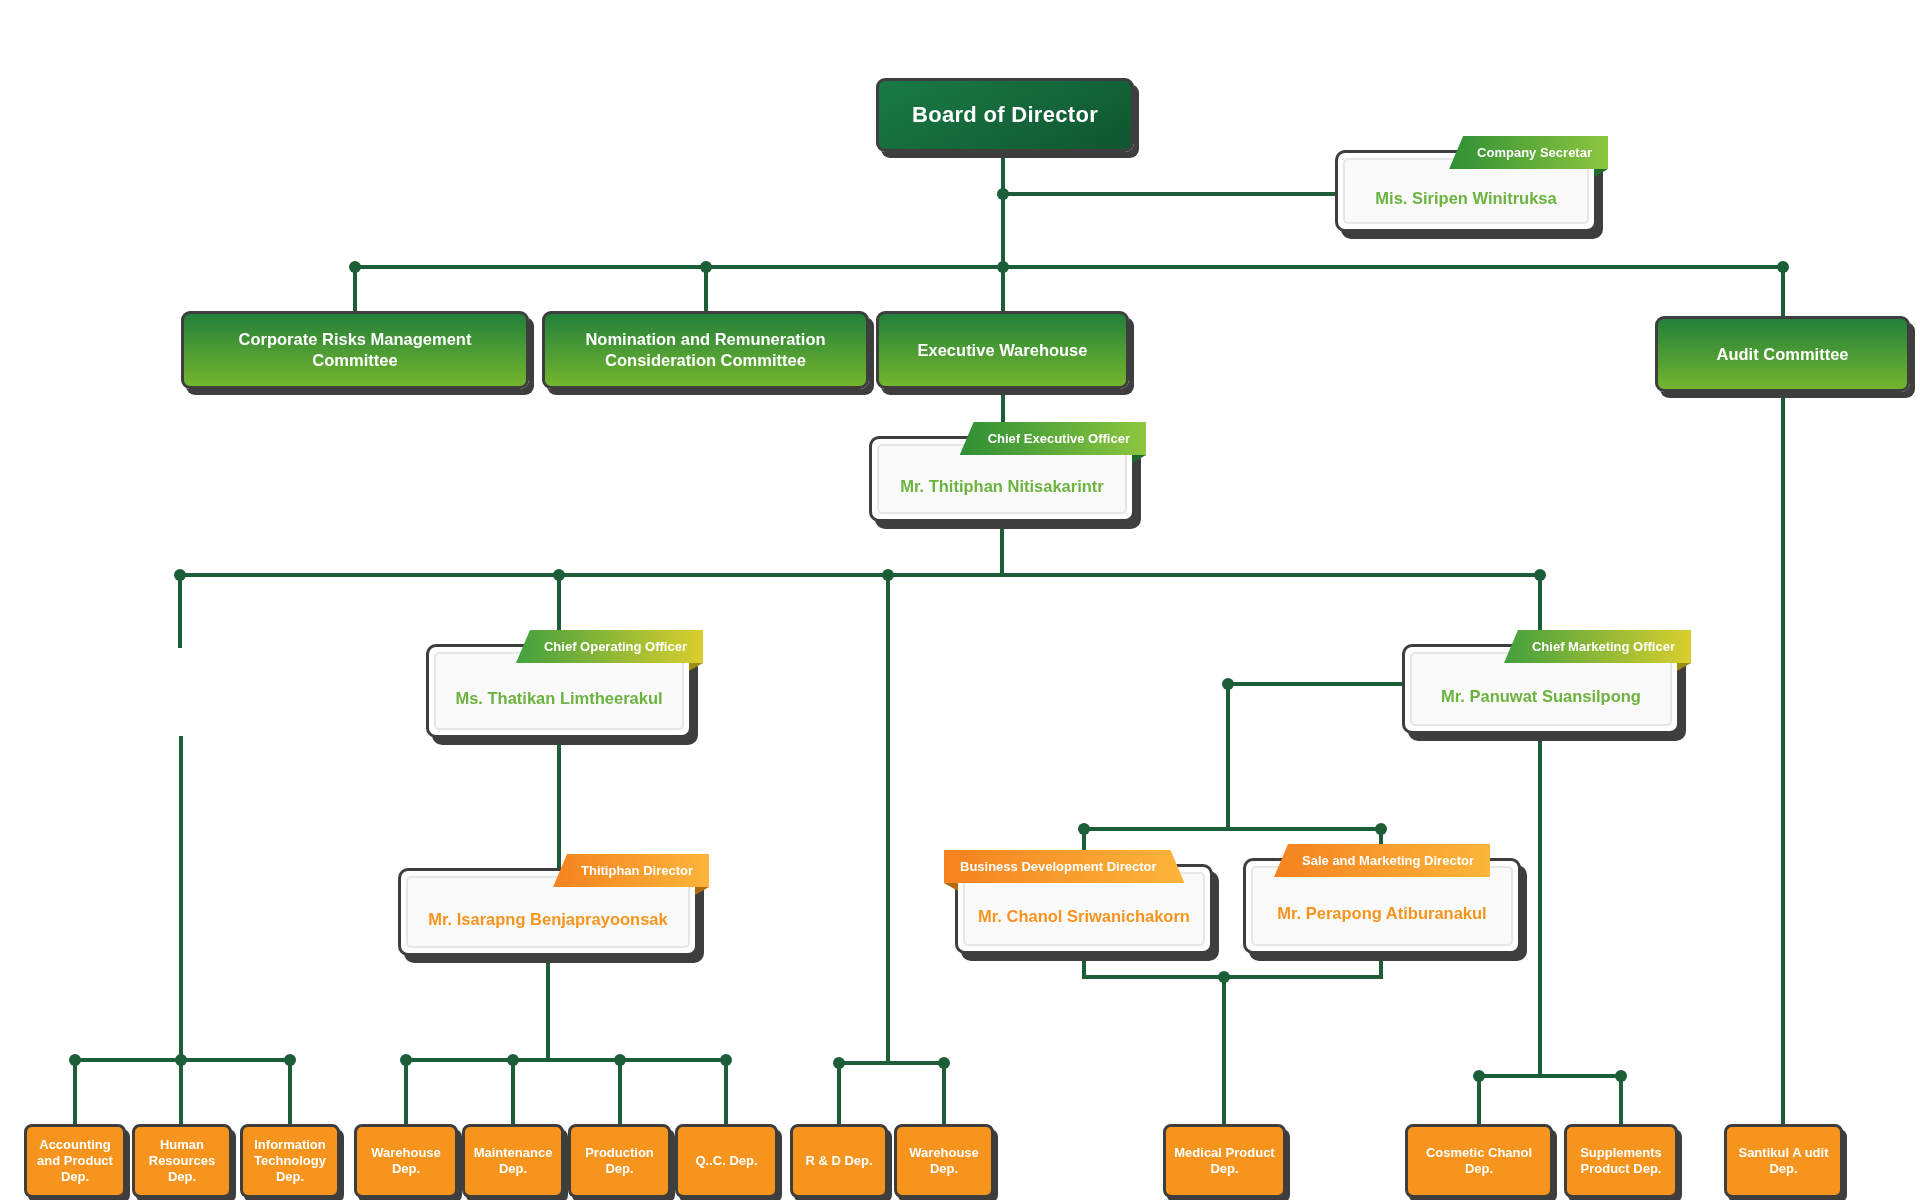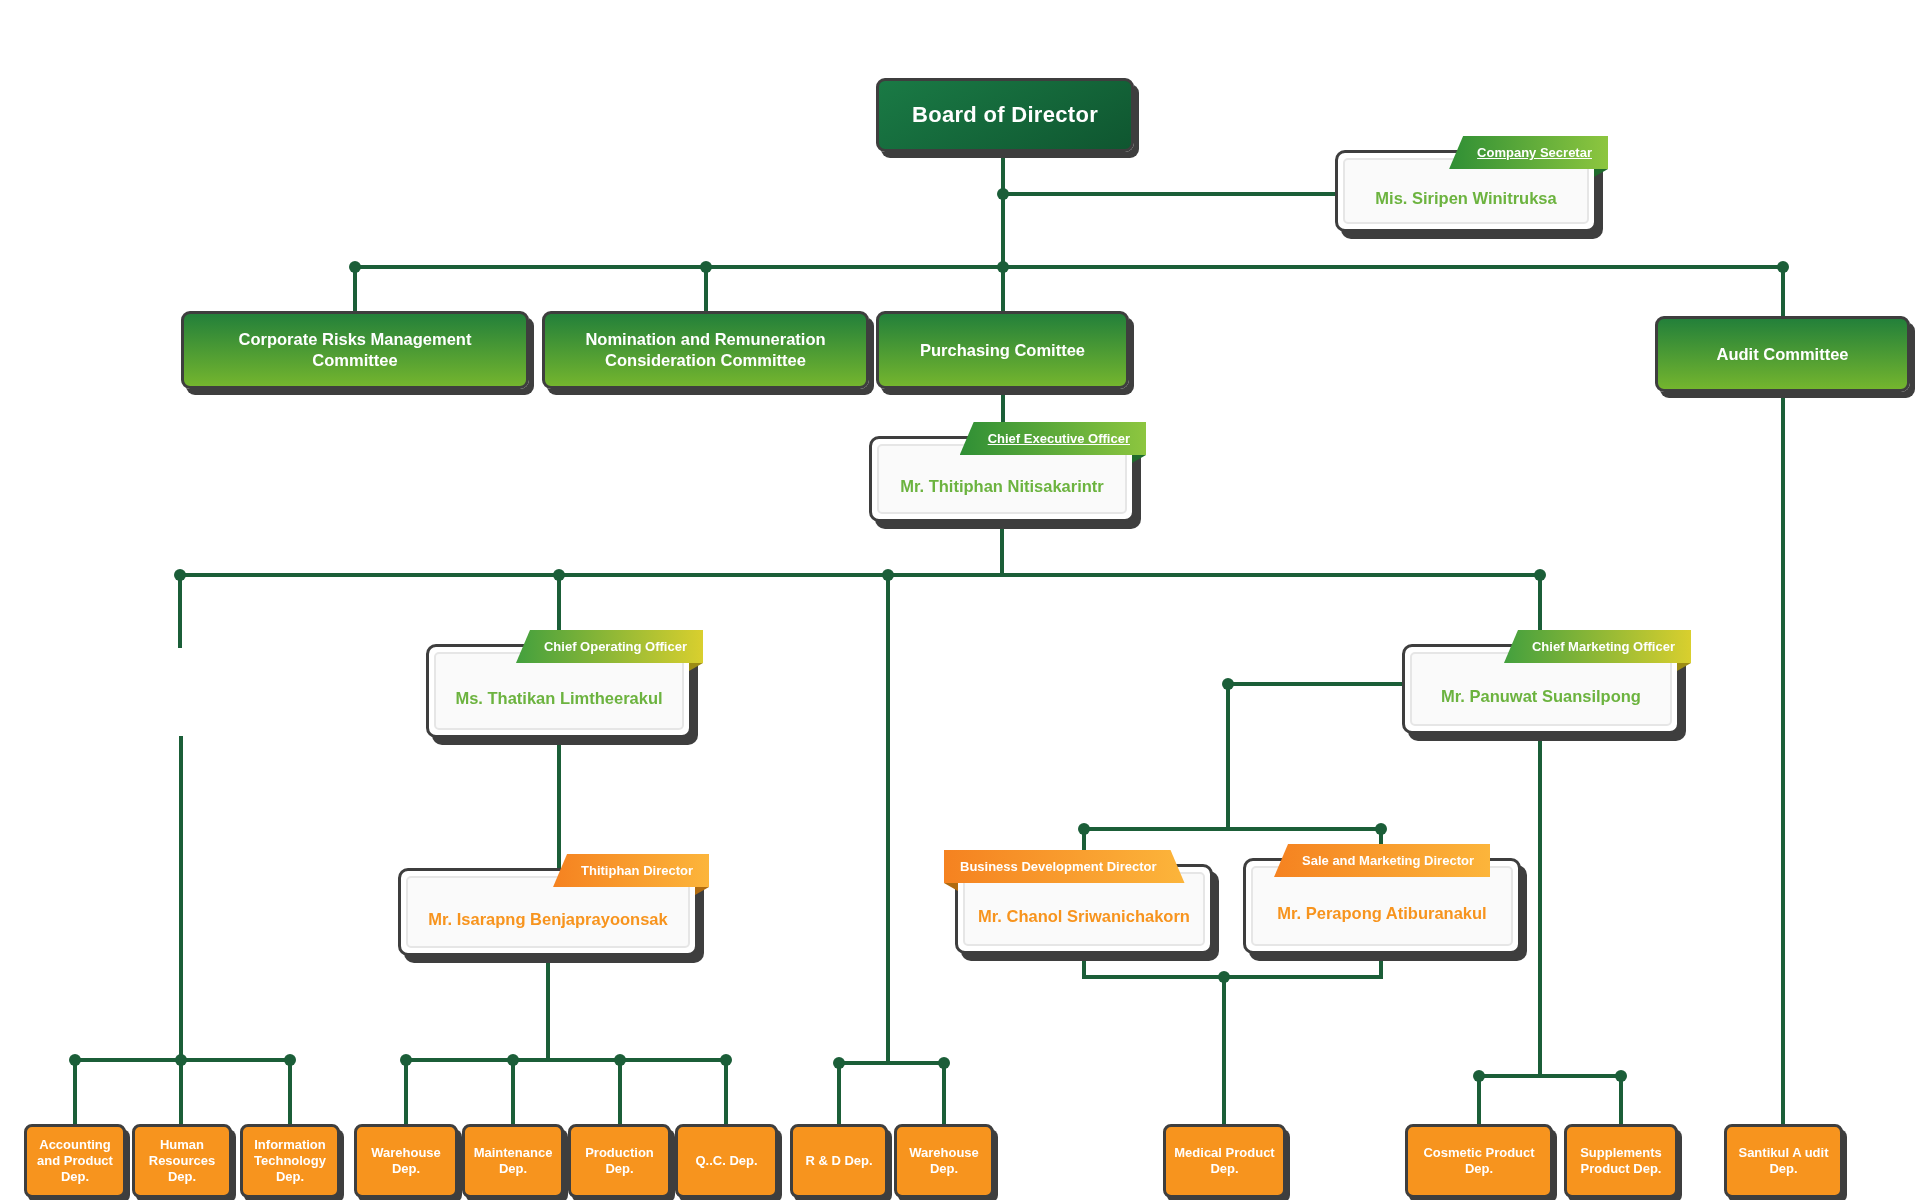--- a/index.html
+++ b/index.html
@@ -32,21 +32,21 @@
   .badge-body { display:block; height:33px; line-height:33px; padding:0 16px 0 28px; color:#fff; font-weight:bold;
                 font-size:13px; white-space:nowrap; clip-path:polygon(14px 0,100% 0,100% 100%,0 100%); }
   .badge-left .badge-body { clip-path:polygon(0 0,calc(100% - 14px) 0,100% 100%,0 100%); padding:0 28px 8px 16px; }
   .badge-right { right:-14px; }
   .badge-left  { left:-14px; }
   .badge-center { left:50%; transform:translateX(-50%); }
   .badge::after { content:""; position:absolute; top:100%; width:0; height:0; }
   .badge-right::after { right:0; border-top:8px solid var(--fold); border-right:14px solid transparent; }
   .badge-left::after  { left:0;  border-top:8px solid var(--fold); border-left:14px solid transparent; }
   .badge-center::after { display:none; }
-  .badge-green  { --fold:#1f6b2c; } .badge-green  .badge-body { background:linear-gradient(90deg,#2f8f35,#8dc63f);text-decoration:underline; }
+  .badge-green  { --fold:#1f6b2c; } .badge-green  .badge-body { background:linear-gradient(90deg,#2f8f35,#8dc63f); }
   .badge-gy     { --fold:#9c8c14; } .badge-gy     .badge-body { background:linear-gradient(90deg,#43a03e,#d9cf2e); }
   .badge-orange { --fold:#b06b10; } .badge-orange .badge-body { background:linear-gradient(90deg,#f58220,#fcb53b); }
 
   
   .dept { position:absolute; top:1080px; height:74px; background:#f7941e; border:3px solid #3e3e3e; border-radius:8px;
           color:#fff; font-weight:bold; font-size:13px; line-height:1.25; display:flex; align-items:center; justify-content:center;
           text-align:center; padding:4px 6px; box-shadow:4px 5px 0 #3e3e3e; z-index:3; }
 </style>
 </head>
 <body>
@@ -134,21 +134,21 @@
     </div>
   </div>
 
   <div class="gbox committee" style="left:181px;top:267px;width:348px;height:78px">
     <span>Corporate Risks Management Committee</span>
   </div>
   <div class="gbox committee" style="left:542px;top:267px;width:327px;height:78px">
     <span>Nomination and Remuneration Consideration Committee</span>
   </div>
   <div class="gbox committee" style="left:876px;top:267px;width:253px;height:78px">
-    <span>Purchasing Comittee</span>
+    <span>Executive Warehouse</span>
   </div>
   <div class="gbox committee" style="left:1655px;top:272px;width:255px;height:76px">
     <span>Audit Committee</span>
   </div>
 
   <div class="card" style="left:869px;top:392px;width:266px;height:86px">
     <div class="badge badge-right badge-green">
       <span class="badge-body">Chief Executive Officer</span>
     </div>
     <div class="card-inner">
@@ -226,21 +226,21 @@
   <div class="dept" style="left:790px;width:98px">
     <span>R &amp; D Dep.</span>
   </div>
   <div class="dept" style="left:894px;width:100px">
     <span>Warehouse Dep.</span>
   </div>
   <div class="dept" style="left:1163px;width:123px">
     <span>Medical Product Dep.</span>
   </div>
   <div class="dept" style="left:1405px;width:148px">
-    <span>Cosmetic Product Dep.</span>
+    <span>Cosmetic Chanol Dep.</span>
   </div>
   <div class="dept" style="left:1564px;width:114px">
     <span>Supplements Product Dep.</span>
   </div>
   <div class="dept" style="left:1724px;width:119px">
     <span>Santikul A udit Dep.</span>
   </div>
 
 </div>
 

